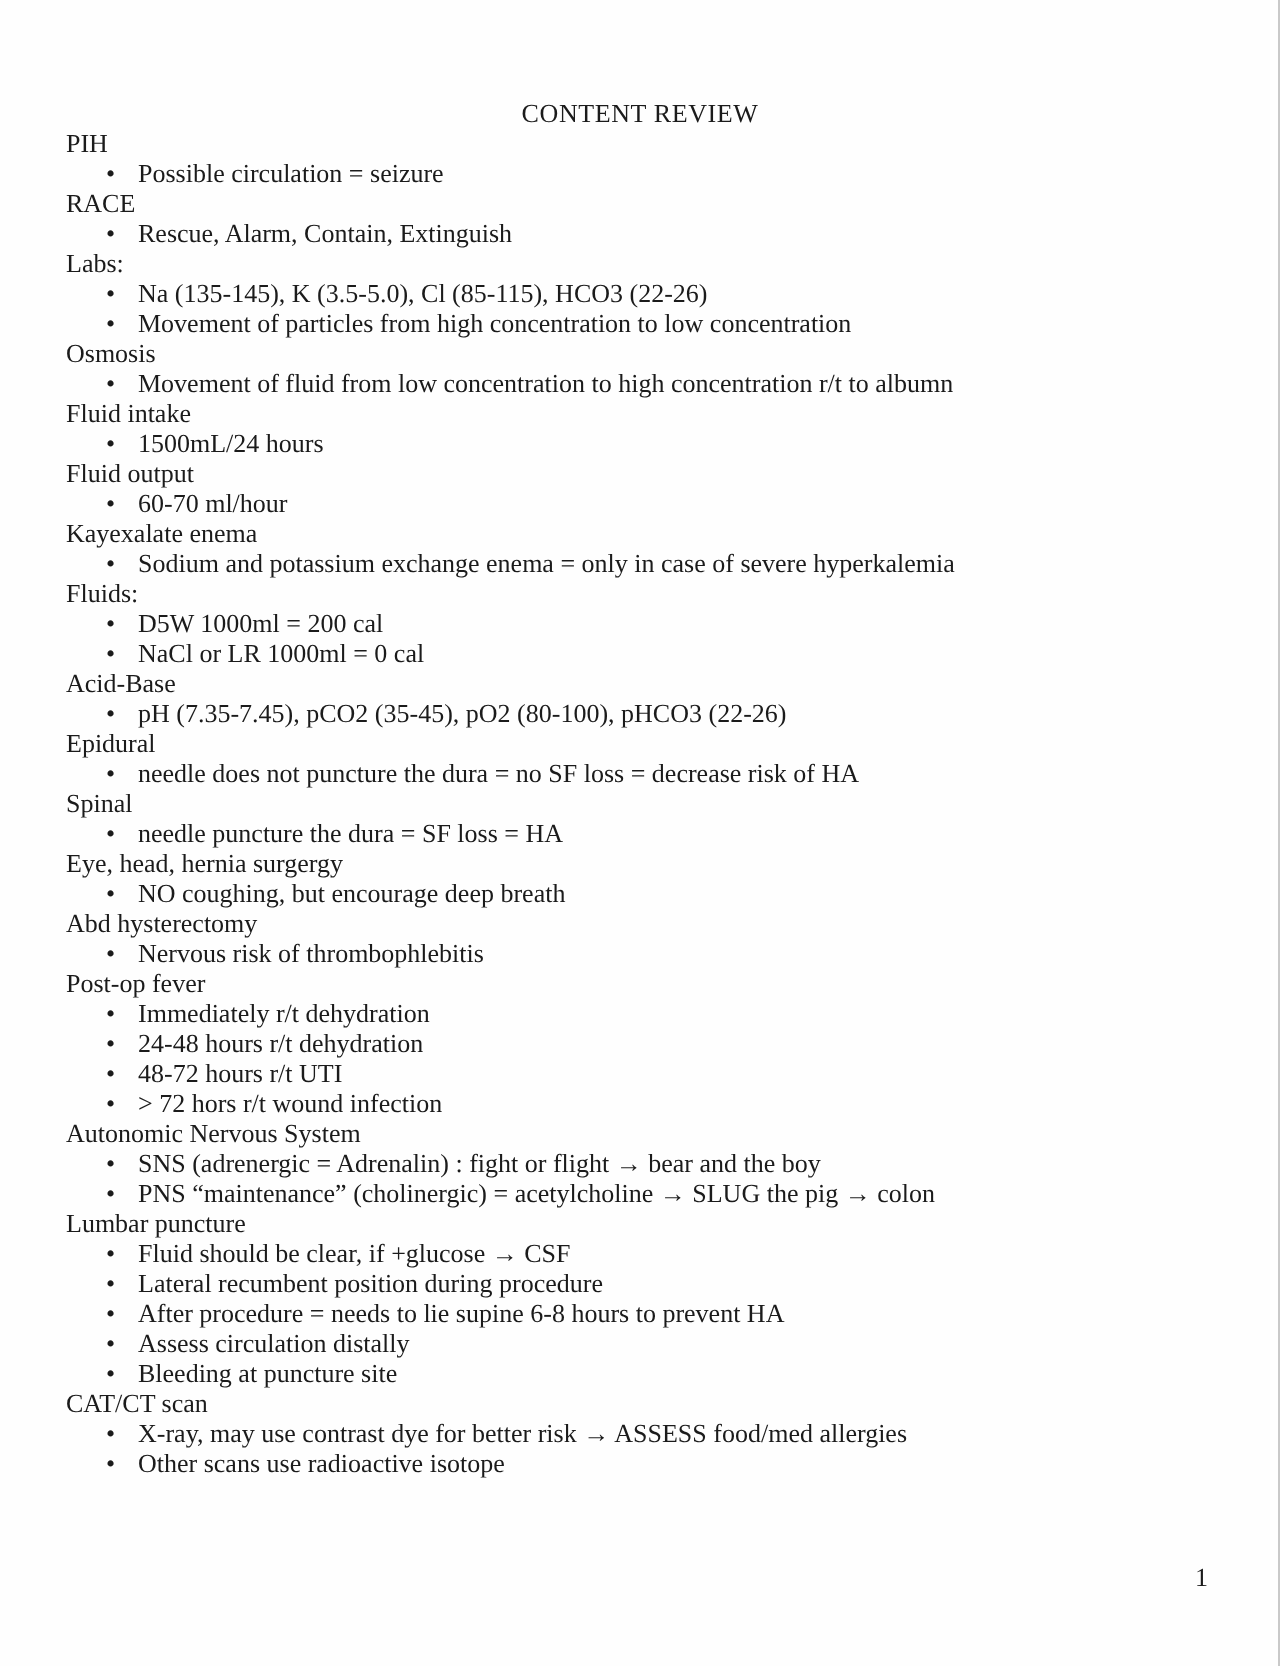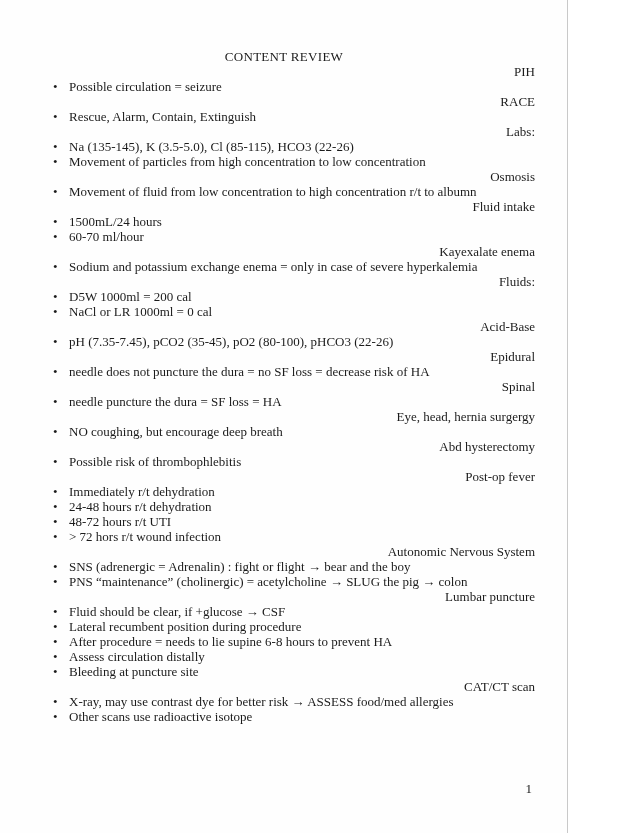--- a/index.html
+++ b/index.html
@@ -2,40 +2,39 @@
 <html><head>
 <meta charset="utf-8">
 <style>
   html, body {
     margin: 0;
     padding: 0;
     background: #ffffff;
   }
   .page {
     position: relative;
-    width: 568px;
+    width: 640px;
     height: 833px;
     background: #fefefe;
     box-sizing: border-box;
     padding: 49px 33px 0 33px;
     font-family: "Liberation Serif", "DejaVu Serif", serif;
     font-size: 13px;
     line-height: 15px;
     color: #1b1b1b;
     overflow: hidden;
   }
   .doc-title {
     text-align: center;
     letter-spacing: 0.3px;
     height: 15px;
   }
   .section-heading {
     height: 15px;
     white-space: nowrap;
-    text-align: right;
   }
   .bullet-item {
     height: 15px;
     padding-left: 20px;
     white-space: nowrap;
   }
   .bullet-dot {
     display: inline-block;
     width: 16px;
     vertical-align: baseline;
@@ -69,36 +68,37 @@
       <div class="bullet-item"><span class="bullet-dot">•</span><span class="bullet-text">Possible circulation = seizure</span></div>
       <div class="section-heading">RACE</div>
       <div class="bullet-item"><span class="bullet-dot">•</span><span class="bullet-text">Rescue, Alarm, Contain, Extinguish</span></div>
       <div class="section-heading">Labs:</div>
       <div class="bullet-item"><span class="bullet-dot">•</span><span class="bullet-text">Na (135-145), K (3.5-5.0), Cl (85-115), HCO3 (22-26)</span></div>
       <div class="bullet-item"><span class="bullet-dot">•</span><span class="bullet-text">Movement of particles from high concentration to low concentration</span></div>
       <div class="section-heading">Osmosis</div>
       <div class="bullet-item"><span class="bullet-dot">•</span><span class="bullet-text">Movement of fluid from low concentration to high concentration r/t to albumn</span></div>
       <div class="section-heading">Fluid intake</div>
       <div class="bullet-item"><span class="bullet-dot">•</span><span class="bullet-text">1500mL/24 hours</span></div>
+      <div class="section-heading">Fluid output</div>
       <div class="bullet-item"><span class="bullet-dot">•</span><span class="bullet-text">60-70 ml/hour</span></div>
       <div class="section-heading">Kayexalate enema</div>
       <div class="bullet-item"><span class="bullet-dot">•</span><span class="bullet-text">Sodium and potassium exchange enema = only in case of severe hyperkalemia</span></div>
       <div class="section-heading">Fluids:</div>
       <div class="bullet-item"><span class="bullet-dot">•</span><span class="bullet-text">D5W 1000ml = 200 cal</span></div>
       <div class="bullet-item"><span class="bullet-dot">•</span><span class="bullet-text">NaCl or LR 1000ml = 0 cal</span></div>
       <div class="section-heading">Acid-Base</div>
       <div class="bullet-item"><span class="bullet-dot">•</span><span class="bullet-text">pH (7.35-7.45), pCO2 (35-45), pO2 (80-100), pHCO3 (22-26)</span></div>
       <div class="section-heading">Epidural</div>
       <div class="bullet-item"><span class="bullet-dot">•</span><span class="bullet-text">needle does not puncture the dura = no SF loss = decrease risk of HA</span></div>
       <div class="section-heading">Spinal</div>
       <div class="bullet-item"><span class="bullet-dot">•</span><span class="bullet-text">needle puncture the dura = SF loss = HA</span></div>
       <div class="section-heading">Eye, head, hernia surgergy</div>
       <div class="bullet-item"><span class="bullet-dot">•</span><span class="bullet-text">NO coughing, but encourage deep breath</span></div>
       <div class="section-heading">Abd hysterectomy</div>
-      <div class="bullet-item"><span class="bullet-dot">•</span><span class="bullet-text">Possible risk of thrombophlebitis</span></div>
+      <div class="bullet-item"><span class="bullet-dot">•</span><span class="bullet-text">Nervous risk of thrombophlebitis</span></div>
       <div class="section-heading">Post-op fever</div>
       <div class="bullet-item"><span class="bullet-dot">•</span><span class="bullet-text">Immediately r/t dehydration</span></div>
       <div class="bullet-item"><span class="bullet-dot">•</span><span class="bullet-text">24-48 hours r/t dehydration</span></div>
       <div class="bullet-item"><span class="bullet-dot">•</span><span class="bullet-text">48-72 hours r/t UTI</span></div>
       <div class="bullet-item"><span class="bullet-dot">•</span><span class="bullet-text">&gt; 72 hors r/t wound infection</span></div>
       <div class="section-heading">Autonomic Nervous System</div>
       <div class="bullet-item"><span class="bullet-dot">•</span><span class="bullet-text">SNS (adrenergic = Adrenalin) : fight or flight → bear and the boy</span></div>
       <div class="bullet-item"><span class="bullet-dot">•</span><span class="bullet-text">PNS “maintenance” (<b>chol</b>inergic) = acetyl<b>chol</b>ine → SLUG the pig → colon</span></div>
       <div class="section-heading">Lumbar puncture</div>
       <div class="bullet-item"><span class="bullet-dot">•</span><span class="bullet-text">Fluid should be clear, if +glucose → CSF</span></div>

